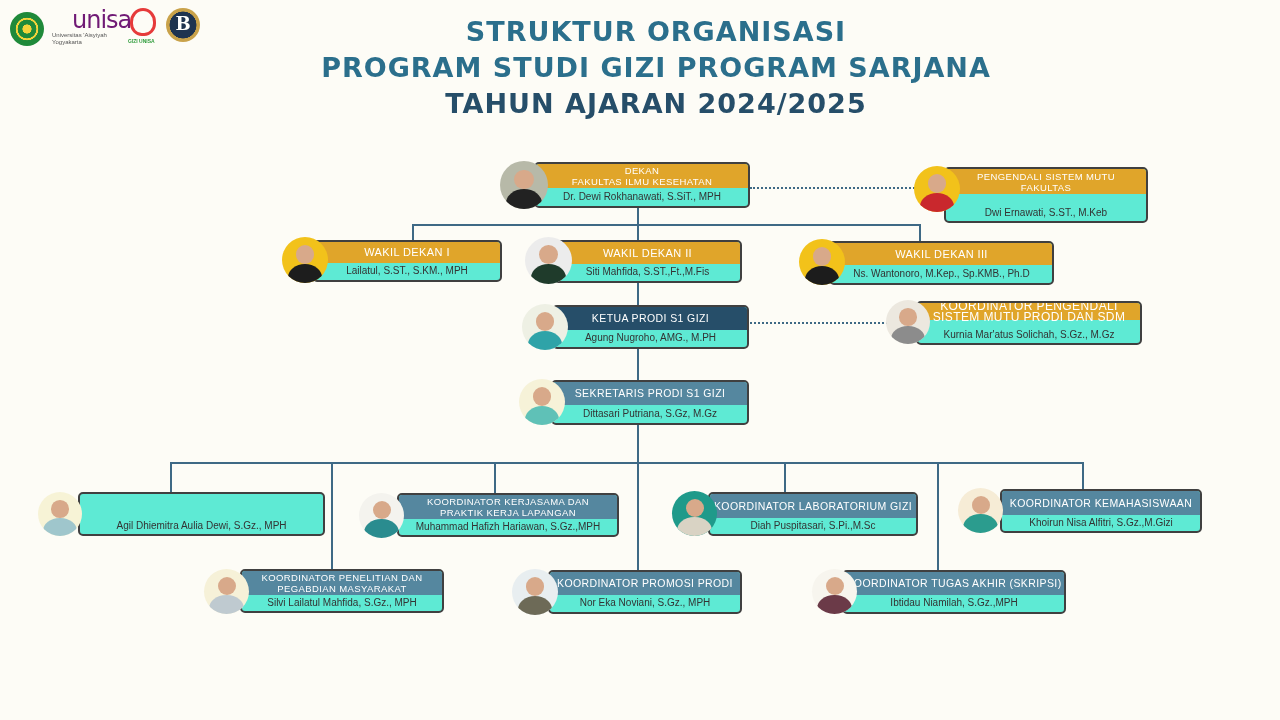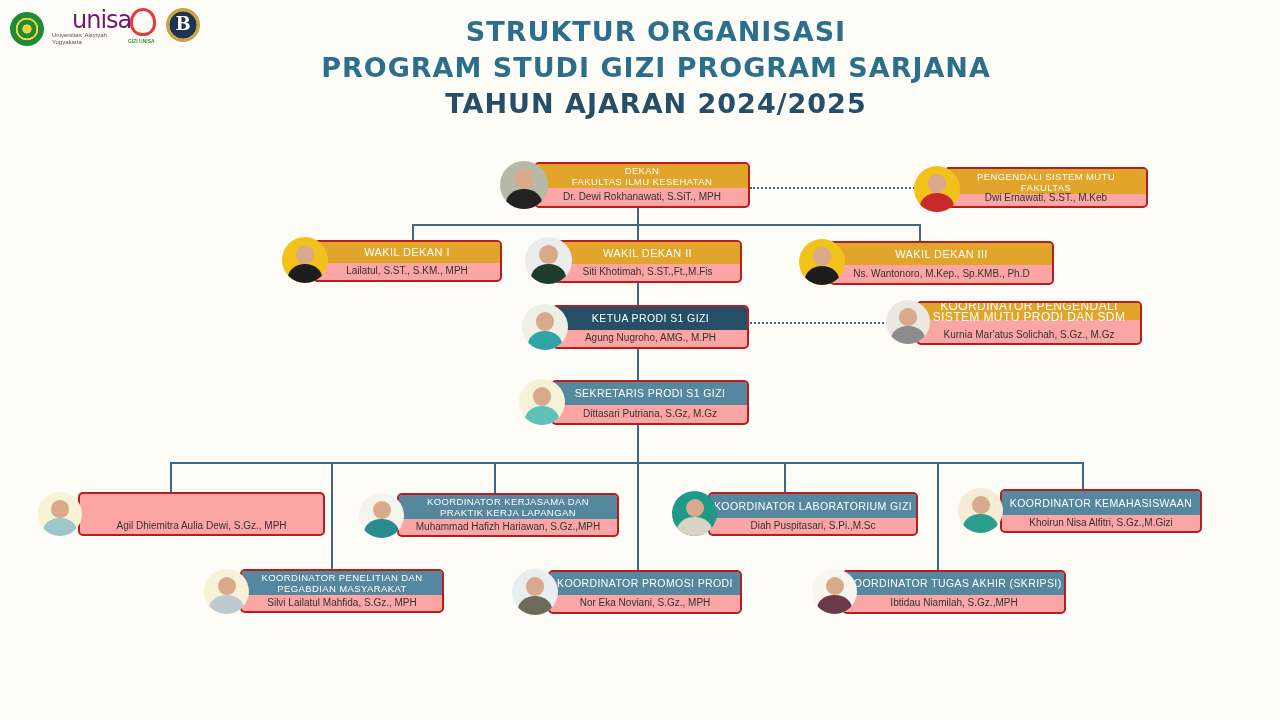--- a/index.html
+++ b/index.html
@@ -23,21 +23,21 @@
   .title { position:absolute; left:16px; width:1280px; text-align:center; top:14px; }
   .title div { font-family:"DejaVu Sans", sans-serif; font-weight:bold; letter-spacing:1px; line-height:36px; }
   .t1 { font-size:27px; color:#2B6F8C; }
   .t2 { font-size:27px; color:#2B6F8C; }
   .t3 { font-size:27px; color:#264E69; }
 
   .line { position:absolute; background:#3E6985; }
   .dotted { position:absolute; border-top:2px dotted #3E6985; height:0; }
 
   .card { position:absolute; }
-  .card .box { position:absolute; border:2px solid #b91c1c; border-radius:5px; background:#fca5a5; overflow:hidden; box-sizing:border-box;text-decoration:underline; }
+  .card .box { position:absolute; border:2px solid #404040; border-radius:5px; background:#5eead4; overflow:hidden; box-sizing:border-box;text-decoration:underline; }
   .card .head { position:absolute; left:0; right:0; top:0; color:#fff; text-align:center; font-size:10.5px; line-height:11px; display:flex; align-items:center; justify-content:center; letter-spacing:0.4px; }
   .card .name { position:absolute; left:0; right:0; bottom:0; color:#333; text-align:center; font-size:10px; display:flex; align-items:center; justify-content:center; }
   .head.gold { background:#E0A52A; }
   .head.navy { background:#264E69; }
   .head.steel { background:#55879F; }
   .photo { position:absolute; border-radius:50%; overflow:hidden; }
   .photo .skin { position:absolute; left:30%; top:18%; width:40%; height:40%; border-radius:50%; background:#d8a98a; }
   .photo .body { position:absolute; left:12%; top:58%; width:76%; height:60%; border-radius:50% 50% 0 0; }
 </style>
 </head>
@@ -88,21 +88,21 @@
     </div>
     <div class="name" style="height:20px;">Dr. Dewi Rokhanawati, S.SiT., MPH</div>
   </div>
   <div class="photo" style="left:0; top:0; width:48px; height:48px; background:#b7b9a8;">
     <div class="skin"></div>
       <div class="body" style="background:#222;"></div>
   </div>
 </div>
 
 <div class="card" style="left:914px; top:166px;">
-  <div class="box" style="left:30px; top:1px; width:204px; height:41px;">
+  <div class="box" style="left:30px; top:1px; width:204px; height:56px;">
     <div class="head gold" style="height:25px; flex-direction:column; font-size:9.5px; line-height:11px;">
       <span>PENGENDALI  SISTEM MUTU</span>
       <span>FAKULTAS</span>
     </div>
     <div class="name" style="height:18px;">Dwi Ernawati, S.ST., M.Keb</div>
   </div>
   <div class="photo" style="left:0; top:0; width:46px; height:46px; background:#f2c21a;">
     <div class="skin"></div>
       <div class="body" style="background:#c9282d;"></div>
   </div>
@@ -115,21 +115,21 @@
   </div>
   <div class="photo" style="left:0; top:0; width:46px; height:46px; background:#f2c21a;">
     <div class="skin"></div>
       <div class="body" style="background:#1d1d1d;"></div>
   </div>
 </div>
 
 <div class="card" style="left:525px; top:237px;">
   <div class="box" style="left:28px; top:3px; width:189px; height:43px;">
     <div class="head gold" style="height:22px; font-size:11px;">WAKIL DEKAN II</div>
-    <div class="name" style="height:19px;">Siti Khotimah, S.ST.,Ft.,M.Fis</div>
+    <div class="name" style="height:19px;">Siti Mahfida, S.ST.,Ft.,M.Fis</div>
   </div>
   <div class="photo" style="left:0; top:0; width:47px; height:47px; background:#ececec;">
     <div class="skin"></div>
       <div class="body" style="background:#1f3b2b;"></div>
   </div>
 </div>
 
 <div class="card" style="left:799px; top:239px;">
   <div class="box" style="left:30px; top:2px; width:225px; height:44px;">
     <div class="head gold" style="height:22px; font-size:11px;">WAKIL DEKAN III</div>

